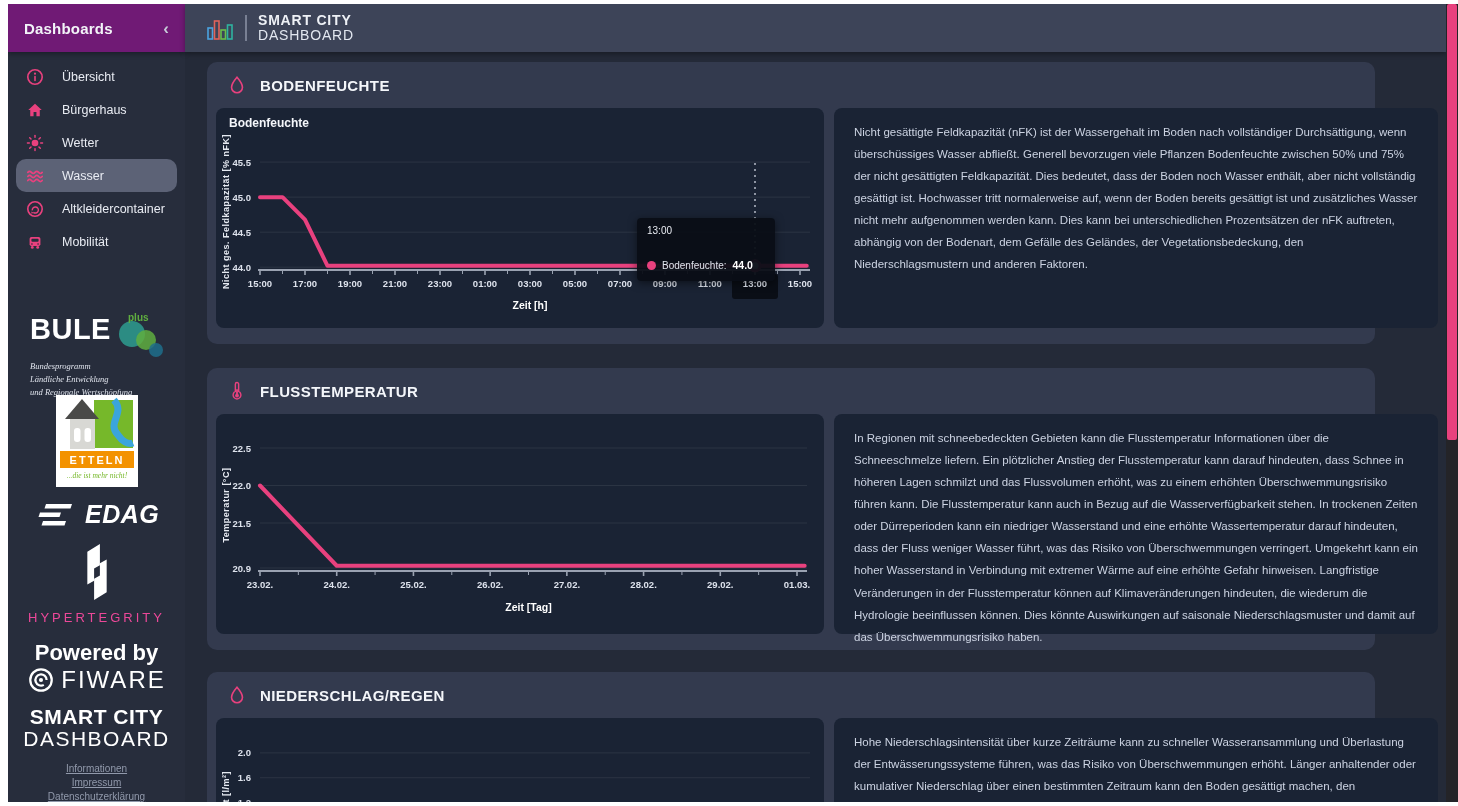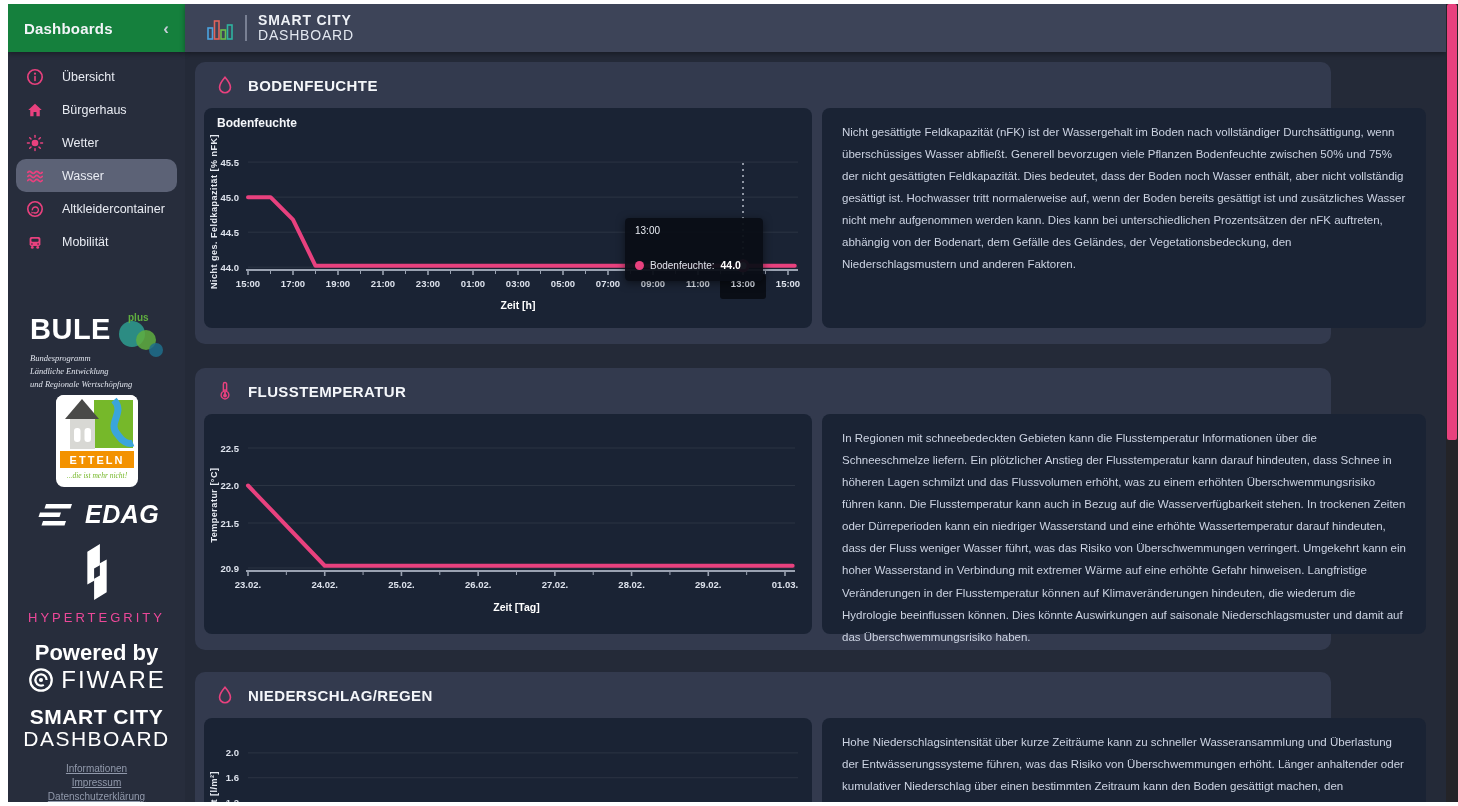--- a/index.html
+++ b/index.html
@@ -6,39 +6,39 @@
   body{width:1458px;height:806px;background:#ffffff;position:relative;overflow:hidden;
        font-family:"Liberation Sans",sans-serif;}
   .app{position:absolute;left:8px;top:4px;width:1438px;height:798px;background:#242a38;overflow:hidden;}
 
   
   .scrollbar{position:absolute;right:0;top:4px;width:12px;height:798px;background:#242428;}
   .scroll-thumb{position:absolute;left:1px;top:0;width:10px;height:436px;background:#e8417e;border-radius:2px;}
 
   
   .sidebar{position:absolute;left:0;top:0;width:177px;height:798px;background:#272d3c;}
-  .sidebar-header{height:48px;background:#15803d;display:flex;align-items:center;justify-content:space-between;
+  .sidebar-header{height:48px;background:#701a75;display:flex;align-items:center;justify-content:space-between;
                   padding:0 16px;box-shadow:0 2px 5px rgba(0,0,0,.35);position:relative;z-index:2;}
   .sidebar-title{font-size:15px;font-weight:800;color:#f2f4f8;letter-spacing:.2px;}
   .collapse{color:#c6ccd8;font-size:17px;line-height:1;cursor:pointer;font-weight:700;}
   .nav{margin-top:8px;}
   .nav-item{height:33px;display:flex;align-items:center;margin:0 8px;padding:0 8px 0 10px;border-radius:10px;
             color:#e9ecf3;font-size:12.5px;cursor:pointer;}
   .nav-item .ico{width:18px;height:18px;margin-right:18px;flex:none;display:flex;align-items:center;justify-content:center;}
   .nav-item.active{background:#5c6276;}
 
   
   .bule{position:absolute;left:22px;top:310px;width:142px;}
   .bule-row{position:relative;height:32px;}
   .bule-word{font-size:29px;font-weight:800;color:#fff;letter-spacing:.5px;line-height:30px;}
   .bule-plus{position:absolute;left:98px;top:-2px;color:#5fae3f;font-size:10px;font-weight:700;}
   .bule-circles{position:absolute;left:86px;top:6px;}
-  .bule-sub{font-family:"Liberation Serif",serif;font-style:italic;font-size:8.5px;color:#dfe3ec;line-height:1.5;margin-top:6px;}
-
-  .etteln{position:absolute;left:48px;top:391px;width:82px;height:92px;background:#fff;border-radius:8px;overflow:hidden;}
+  .bule-sub{font-family:"Liberation Serif",serif;font-style:italic;font-size:8.5px;color:#dfe3ec;line-height:1.5;margin-top:14px;}
+
+  .etteln{position:absolute;left:48px;top:391px;width:82px;height:92px;background:#fff;border-radius:0;overflow:hidden;}
   .etteln-band{position:absolute;left:4px;top:56px;width:74px;height:17px;background:#f39200;
                display:flex;align-items:center;justify-content:center;color:#fff;font-size:11px;font-weight:800;letter-spacing:2px;}
   .etteln-tag{position:absolute;left:0;top:76px;width:82px;text-align:center;color:#76b82a;
               font-family:"Liberation Serif",serif;font-style:italic;font-size:7.5px;}
 
   .edag{position:absolute;left:28px;top:496px;display:flex;align-items:center;gap:13px;}
   .edag-word{font-size:25px;font-weight:800;font-style:italic;color:#fff;letter-spacing:.5px;}
 
   .hyper{position:absolute;left:0;top:538px;width:177px;text-align:center;}
   .hyper-word{font-size:13px;letter-spacing:3px;color:#ec4899;font-weight:400;margin-top:4px;}
@@ -56,21 +56,21 @@
 
   
   .header{position:absolute;left:177px;top:0;right:0;height:48px;background:#3d4458;display:flex;align-items:center;
           padding-left:20px;box-shadow:0 2px 5px rgba(0,0,0,.35);z-index:2;}
   .hdr-div{width:2px;height:26px;background:#9aa2b3;opacity:.65;margin:0 11px 0 10px;}
   .hdr-t1{font-size:14px;font-weight:800;color:#eef1f6;letter-spacing:.8px;line-height:15px;}
   .hdr-t2{font-size:14px;font-weight:400;color:#e2e7f0;letter-spacing:.8px;line-height:15px;}
 
   
   .main{position:absolute;left:177px;top:48px;right:0;bottom:0;background:#242a38;overflow:hidden;}
-  .card{position:absolute;left:10px;width:1136px;height:282px;background:#333a4e;border-radius:10px;}
+  .card{position:absolute;left:22px;width:1136px;height:282px;background:#333a4e;border-radius:10px;padding-left:32px;}
   .card-head{position:absolute;left:20px;top:13px;display:flex;align-items:center;gap:13px;}
   .card-title{font-size:15px;font-weight:800;color:#f4f6fa;letter-spacing:.4px;}
   .panel{position:absolute;top:46px;background:#1a2334;border-radius:8px;}
   .chart-panel{left:9px;width:608px;height:220px;}
   .text-panel{left:627px;width:604px;height:220px;padding:13px 20px;box-sizing:border-box;
               font-size:11.5px;line-height:1.92;color:#ccd3e2;}
   .chart-title{position:absolute;left:13px;top:8px;font-size:12px;font-weight:800;color:#f4f6fa;}
   .chart-svg{position:absolute;left:0;top:0;}
   .chart-svg text{font-family:"Liberation Sans",sans-serif;}
 

